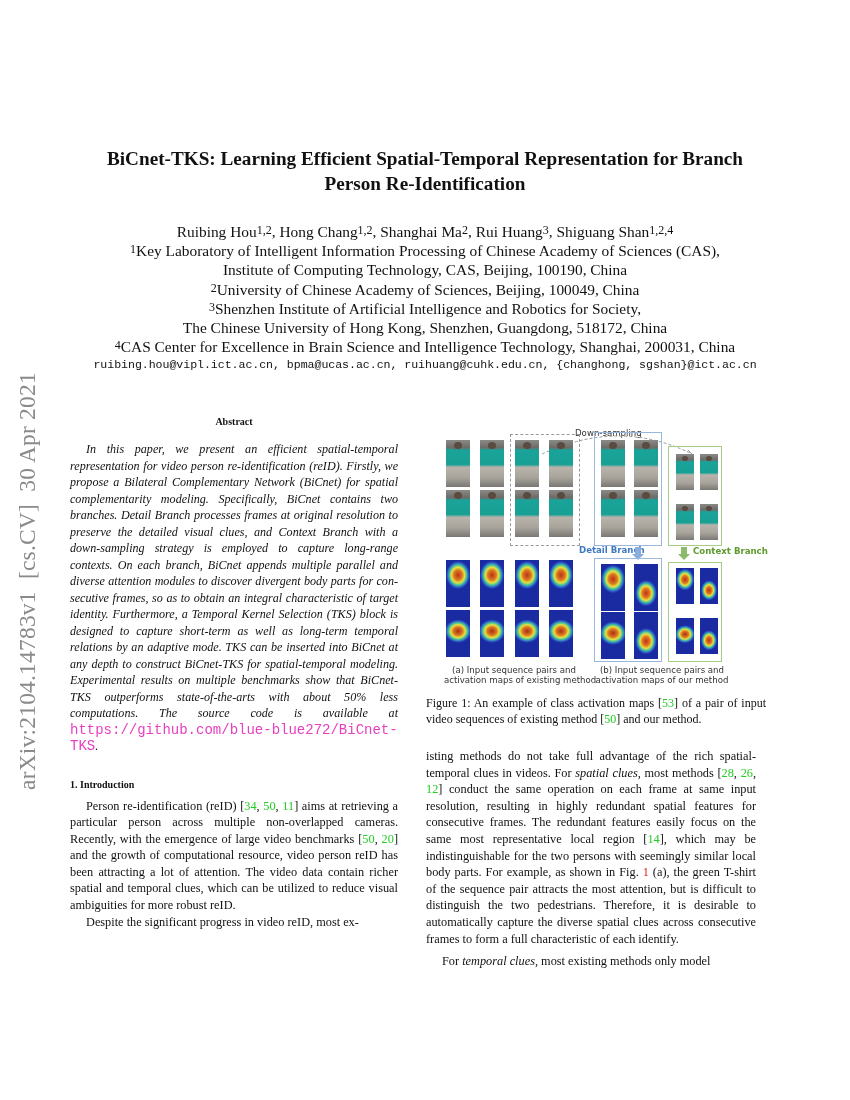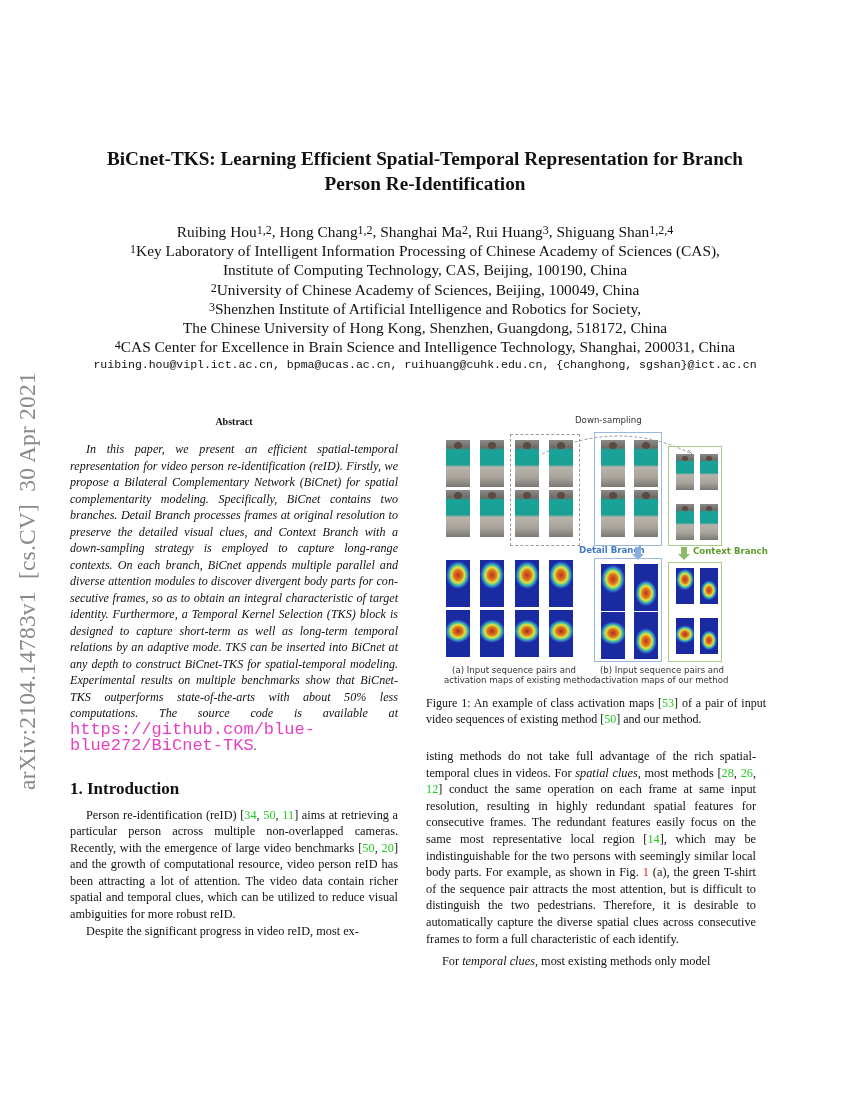--- a/index.html
+++ b/index.html
@@ -32,24 +32,24 @@
   .col-right { position: absolute; left: 426px; top: 748px; width: 330px; }
 
   .section-heading {
     font-weight: bold; font-size: 10px; text-align: center; margin-bottom: 14px;
   }
 
   .abstract p {
     font-style: italic; font-size: 12.1px; line-height: 16.5px; text-align: justify;
     text-indent: 16px; hyphens: manual;
   }
-  .link { color: #e83ec0; font-family: "Liberation Mono", monospace; font-style: normal; font-size: 17px; }
+  .link { color: #e83ec0; font-family: "Liberation Mono", monospace; font-style: normal; font-size: 14px; }
 
   .intro-heading {
-    font-weight: bold; font-size: 17px; margin-top: 0; margin-bottom: 8px;
+    font-weight: bold; font-size: 10px; margin-top: 0; margin-bottom: 8px;
   }
   .body-text p {
     font-size: 12.3px; line-height: 16.6px; text-align: justify; text-indent: 16px;
   }
   .body-text p.noindent { text-indent: 0; }
   .cite { color: #22cc22; }
   .ref { color: #e02020; }
   em { font-style: italic; }
 
   
@@ -135,21 +135,21 @@
   </div>
 
   <div class="body-text" style="margin-top: 24px;">
     <div class="intro-heading">1. Introduction</div>
     <p><span>Person re-identification (reID) [</span><a class="cite">34</a>, <a class="cite">50</a>, <a class="cite">11</a><span>] aims at re­trieving a particular person across multiple non-overlapped cameras. Recently, with the emergence of large video benchmarks [</span><a class="cite">50</a>, <a class="cite">20</a><span>] and the growth of computational re­source, video person reID has been attracting a lot of at­tention. The video data contain richer spatial and temporal clues, which can be utilized to reduce visual ambiguities for more robust reID.</span></p>
     <p>Despite the significant progress in video reID, most ex-</p>
   </div>
 </div>
 
 <div class="figure">
-  <div class="fig-label" style="left:132px; top:3px;padding-left:7px;">Down-sampling</div>
+  <div class="fig-label" style="left:132px; top:16px;padding-left:7px;">Down-sampling</div>
   <svg style="position:absolute; left:104px; top:12px;" width="160" height="34">
     <path d="M2 30 Q 80 -6 152 30" fill="none" stroke="#999" stroke-width="1" stroke-dasharray="3,2"></path>
     <path d="M148 26 L153 31 L146 31" fill="none" stroke="#999" stroke-width="1"></path>
   </svg>
 
   <div>
     <div class="thumb" style="left:10px; top:28px;"></div>
     <div class="thumb" style="left:44px; top:28px;"></div>
     <div class="thumb" style="left:79px; top:28px;"></div>
     <div class="thumb" style="left:113px; top:28px;"></div>

